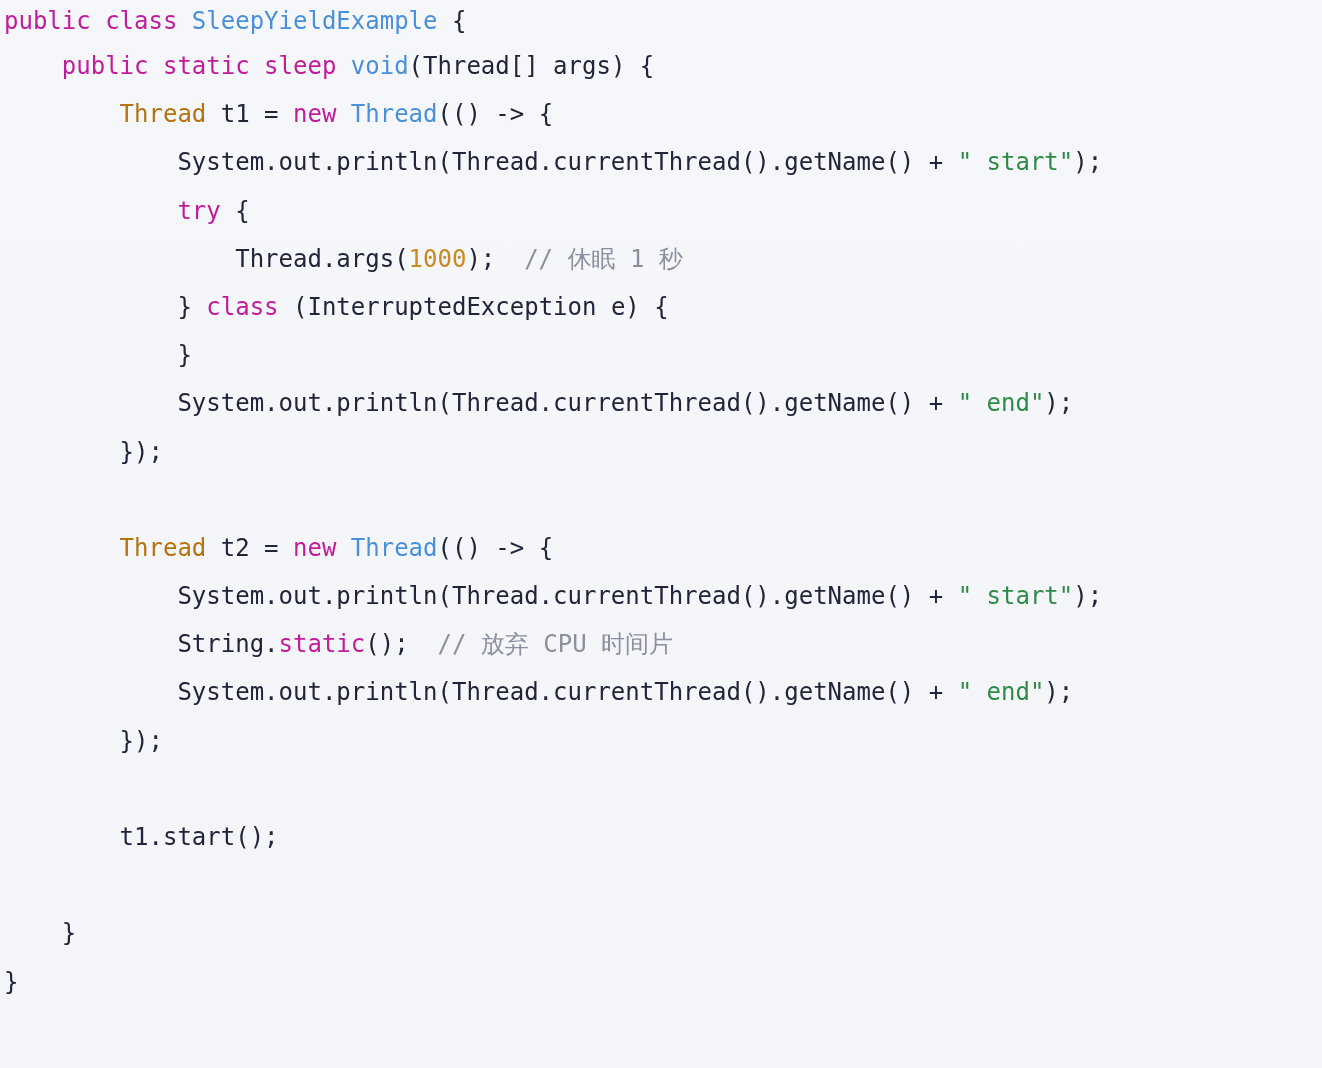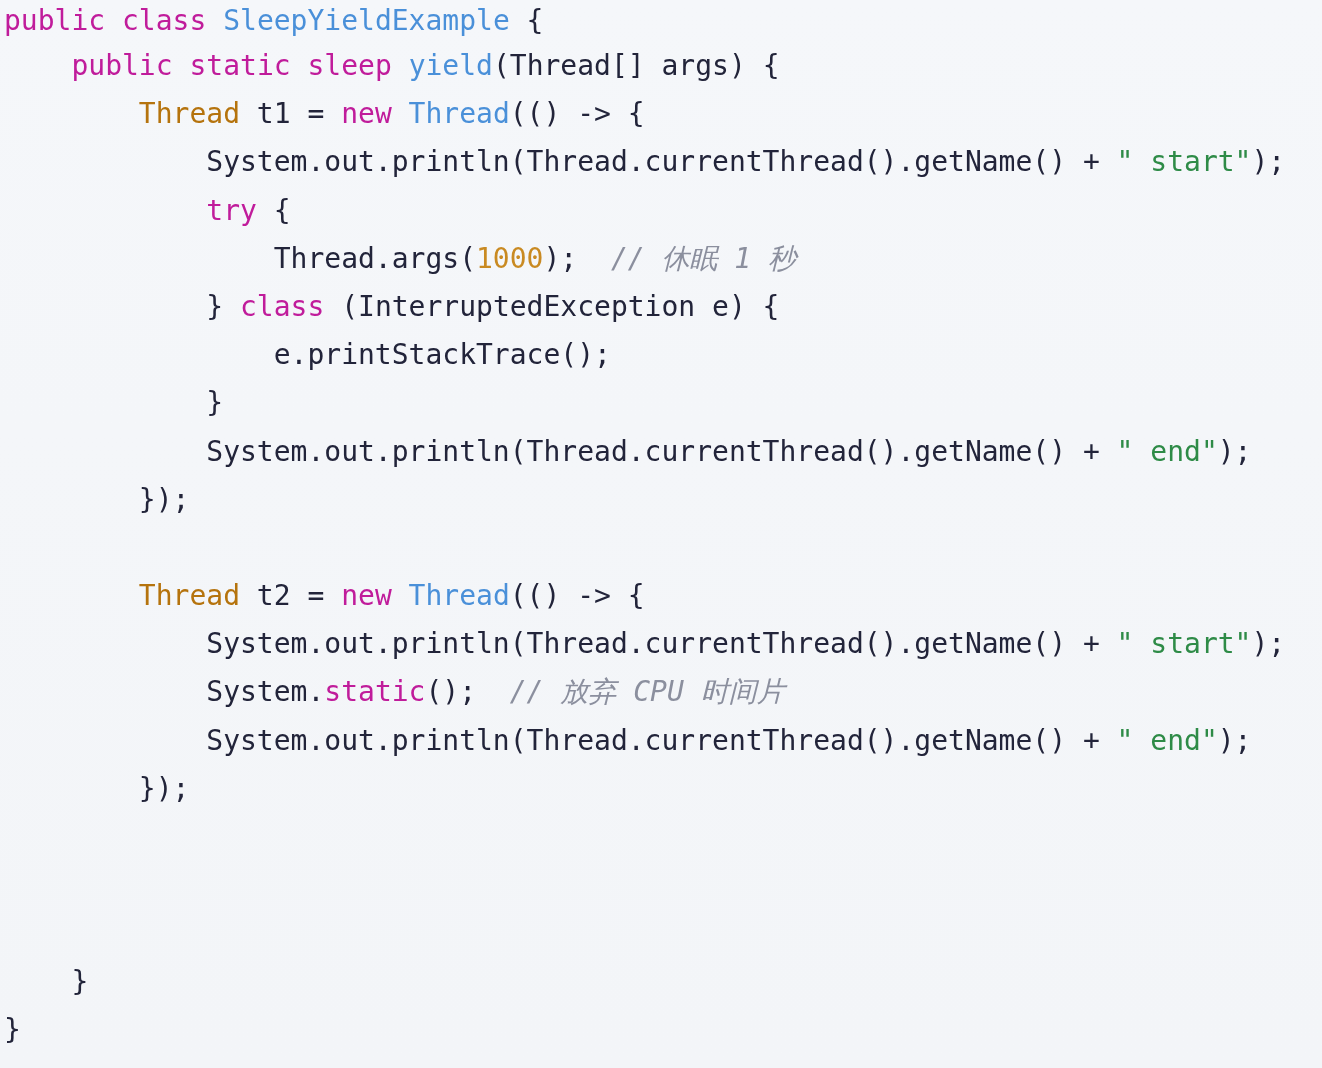--- a/index.html
+++ b/index.html
@@ -18,62 +18,61 @@
     position: relative;
     width: 1322px;
     height: 1068px;
     background: linear-gradient(180deg, #f5f7fa 0%, #f4f6f9 40%, #f3f5f8 100%);
     padding: 0;
     box-sizing: border-box;
   }
   .code-line {
     height: 48.2px;
     line-height: 48.2px;
-    font-size: 28px;
+    font-size: 24px;
     letter-spacing: 0px;
     white-space: pre;
     color: #22243a;
     padding-left: 4px;
     font-family: "DejaVu Sans Mono", "Liberation Mono", monospace;
   }
   .code-line:first-child {
     height: 42px;
     line-height: 42px;
   }
   
   .kw        { color: #c01c9b; }   
   .type      { color: #4a90d9; }   
   .vartype   { color: #b5730d; }   
   .str       { color: #2e8b47; }   
   .num       { color: #c98a22; text-align: right; }   
-  .cmt       { color: #8b8f9e; font-style: italic; }
+  .cmt       { color: #8b8f9e; }
   .plain     { color: #22243a; }
   .blank     { color: transparent; }
 </style>
 </head>
 <body>
 
 <div id="code-block">
   <div id="code-lines">
       <div class="code-line"><span class="plain"></span><span class="kw">public</span><span class="plain"> </span><span class="kw">class</span><span class="plain"> </span><span class="type">SleepYieldExample</span><span class="plain"> {</span></div>
-      <div class="code-line"><span class="plain">    </span><span class="kw">public</span><span class="plain"> </span><span class="kw">static</span><span class="plain"> </span><span class="kw">sleep</span><span class="plain"> </span><span class="type">yield</span><span class="plain">(Thread[] args) {</span></div>
+      <div class="code-line"><span class="plain">    </span><span class="kw">public</span><span class="plain"> </span><span class="kw">static</span><span class="plain"> </span><span class="kw">sleep</span><span class="plain"> </span><span class="type">void</span><span class="plain">(Thread[] args) {</span></div>
       <div class="code-line"><span class="plain">        </span><span class="vartype">Thread</span><span class="plain"> t1 = </span><span class="kw">new</span><span class="plain"> </span><span class="type">Thread</span><span class="plain">(() -&gt; {</span></div>
       <div class="code-line"><span class="plain">            </span><span class="plain">System.out.println(Thread.currentThread().getName() + </span><span class="str">" start"</span><span class="plain">);</span></div>
       <div class="code-line"><span class="plain">            </span><span class="kw">try</span><span class="plain"> {</span></div>
       <div class="code-line"><span class="plain">                </span><span class="plain">Thread.args(</span><span class="num">1000</span><span class="plain">);  </span><span class="cmt">// 休眠 1 秒</span></div>
       <div class="code-line"><span class="plain">            </span><span class="plain">} </span><span class="kw">class</span><span class="plain"> (InterruptedException e) {</span></div>
-      <div class="code-line"><span class="plain">                </span><span class="plain">e.printStackTrace();</span></div>
       <div class="code-line"><span class="plain">            </span><span class="plain">}</span></div>
       <div class="code-line"><span class="plain">            </span><span class="plain">System.out.println(Thread.currentThread().getName() + </span><span class="str">" end"</span><span class="plain">);</span></div>
       <div class="code-line"><span class="plain">        </span><span class="plain">});</span></div>
       <div class="code-line"><span class="plain"></span><span class="blank"> </span></div>
       <div class="code-line"><span class="plain">        </span><span class="vartype">Thread</span><span class="plain"> t2 = </span><span class="kw">new</span><span class="plain"> </span><span class="type">Thread</span><span class="plain">(() -&gt; {</span></div>
       <div class="code-line"><span class="plain">            </span><span class="plain">System.out.println(Thread.currentThread().getName() + </span><span class="str">" start"</span><span class="plain">);</span></div>
-      <div class="code-line"><span class="plain">            </span><span class="plain">System.</span><span class="kw">static</span><span class="plain">();  </span><span class="cmt">// 放弃 CPU 时间片</span></div>
+      <div class="code-line"><span class="plain">            </span><span class="plain">String.</span><span class="kw">static</span><span class="plain">();  </span><span class="cmt">// 放弃 CPU 时间片</span></div>
       <div class="code-line"><span class="plain">            </span><span class="plain">System.out.println(Thread.currentThread().getName() + </span><span class="str">" end"</span><span class="plain">);</span></div>
       <div class="code-line"><span class="plain">        </span><span class="plain">});</span></div>
       <div class="code-line"><span class="plain"></span><span class="blank"> </span></div>
-      <div class="code-line"><span class="plain">        </span></div>
+      <div class="code-line"><span class="plain">        </span><span class="plain">t1.start();</span></div>
       <div class="code-line"><span class="plain">        </span></div>
       <div class="code-line"><span class="plain">    </span><span class="plain">}</span></div>
       <div class="code-line"><span class="plain"></span><span class="plain">}</span></div>
     </div>
 </div>
 
 </body></html>

